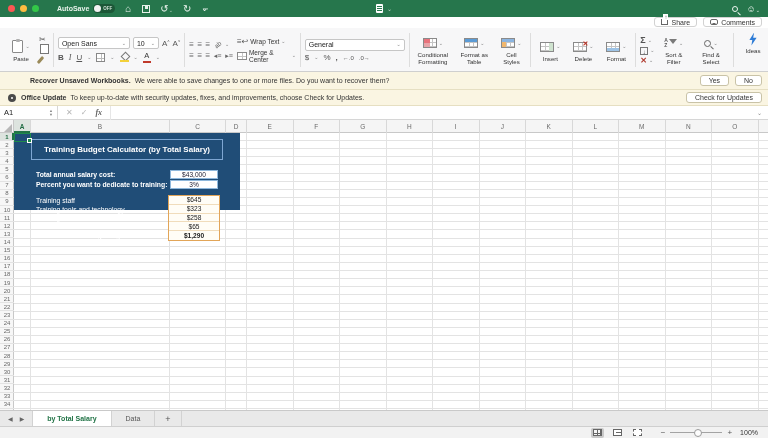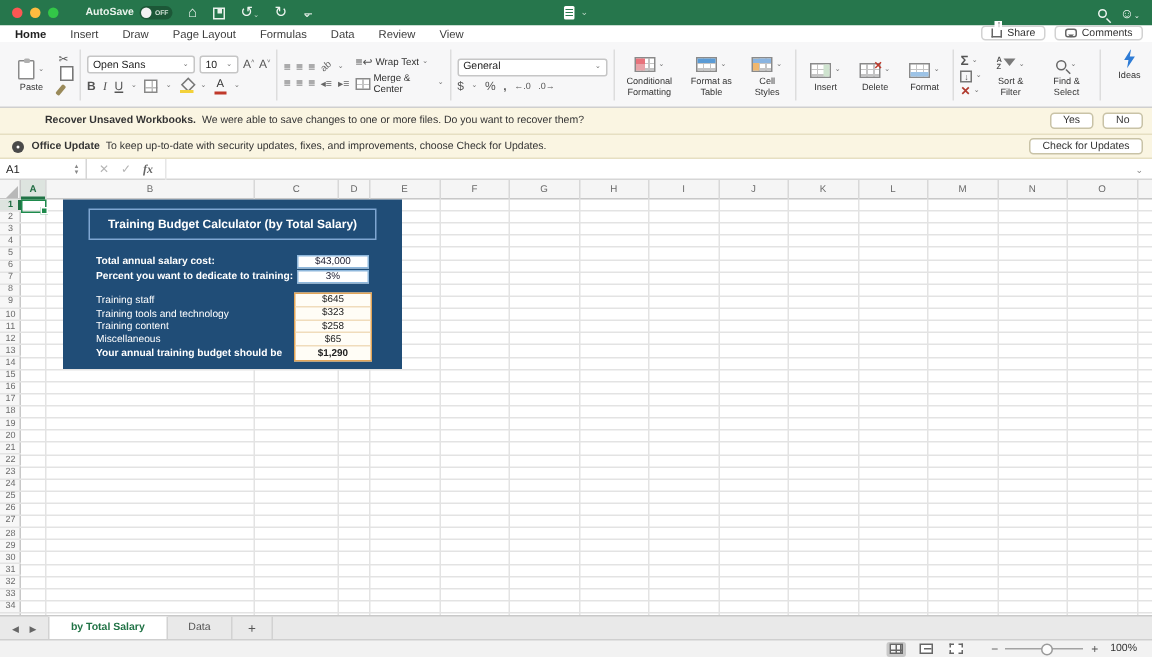--- a/index.html
+++ b/index.html
@@ -125,21 +125,21 @@
   .colhead { height:13px; border-right:1px solid #d8d8d8; font-size:6.5px; color:#6a6a6a; display:flex; align-items:center; justify-content:center; flex:none; }
   .colhead.sel { background:#dde4df; color:#1e6b41; font-weight:bold; box-shadow:inset 0 -2px 0 #217346; }
   .gutter { position:absolute; top:13px; left:0; width:14px; height:277px; background:#f7f7f7; border-right:1px solid #c8c8c8; }
   .rowhead { width:14px; font-size:6px; color:#6a6a6a; display:flex; align-items:center; justify-content:center; border-bottom:1px solid #e3e3e3; }
   .rowhead.sel { background:#dde4df; color:#1e6b41; font-weight:bold; box-shadow:inset -2px 0 0 #217346; }
   .gridlayer { position:absolute; top:13px; left:14px; width:754px; height:277px; overflow:hidden; }
   .vline { position:absolute; top:0; width:1px; height:277px; background:#e3e3e3; }
   .hline { position:absolute; left:0; width:754px; height:1px; background:#e3e3e3; }
 
   
-  .calc { position:absolute; top:13px; left:14px; width:226px; height:113px; background:#204D77; z-index:3;margin-left:28px; }
+  .calc { position:absolute; top:13px; left:14px; width:226px; height:77px; background:#204D77; z-index:3; }
   .calc-title { position:absolute; top:6px; left:17px; width:192px; height:21px; border:1px solid #7EA6D2; display:flex; align-items:center; justify-content:center; color:#fff; font-weight:bold; font-size:8px; white-space:nowrap; }
   .crow { position:absolute; left:0; width:226px; height:10px; display:flex; align-items:center; }
   .crow .clabel { position:absolute; left:22px; color:#fff; font-size:6.8px; white-space:nowrap; }
   .crow .clabel.bold { font-weight:bold; }
   .cbox { position:absolute; left:156px; width:48px; height:9px; background:#fff; border:1px solid #8FB8DC; display:flex; align-items:center; justify-content:center; font-size:6.6px; color:#1b1b2f; }
   .outwrap { position:absolute; left:154px; top:62px; width:52px; border:1px solid #E2A558; background:#FFFDF6; z-index:1; }
   .outcell { height:8.8px; display:flex; align-items:center; justify-content:center; font-size:6.6px; color:#222; border-bottom:1px solid #F0DCBB; }
   .outcell:last-child { border-bottom:none; font-weight:bold; }
   .outlabel { position:absolute; left:22px; width:130px; color:#fff; font-size:6.8px; white-space:nowrap; display:flex; align-items:center; }
   .outlabel.bold { font-weight:bold; }
@@ -195,30 +195,20 @@
       <span class="docicon"></span>
       <span class="chev">⌄</span>
     </span>
     <span class="tb-right">
       <span class="mag"></span>
       <span class="smiley">☺<span style="font-size:5px;">⌄</span></span>
     </span>
   </div>
 
   <div class="tabrow">
-    <div id="menu-tabs" style="display:flex;align-items:center;">
-        <div class="menu-tab active">Home</div>
-        <div class="menu-tab">Insert</div>
-        <div class="menu-tab">Draw</div>
-        <div class="menu-tab">Page Layout</div>
-        <div class="menu-tab">Formulas</div>
-        <div class="menu-tab">Data</div>
-        <div class="menu-tab">Review</div>
-        <div class="menu-tab">View</div>
-      </div>
     <div class="tabrow-right">
       <button class="pill-btn">
         <span class="share-ic"></span>
         <span>Share</span>
       </button>
       <button class="pill-btn">
         <span class="cmt-ic"></span>
         <span>Comments</span>
       </button>
     </div>

